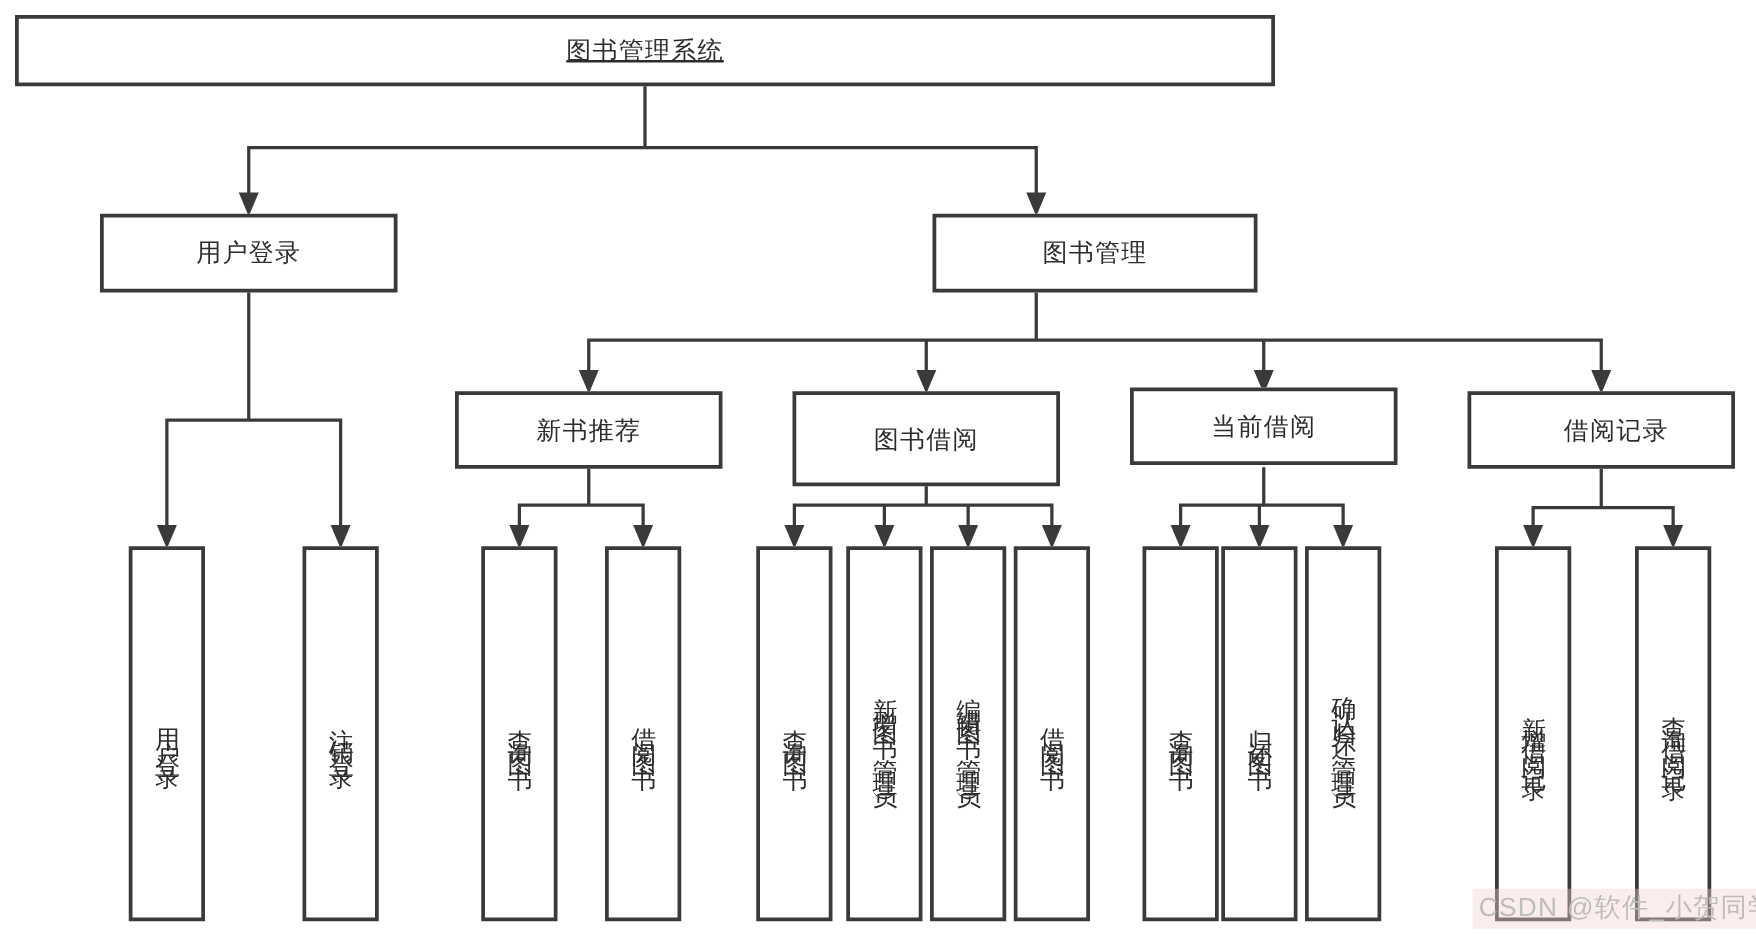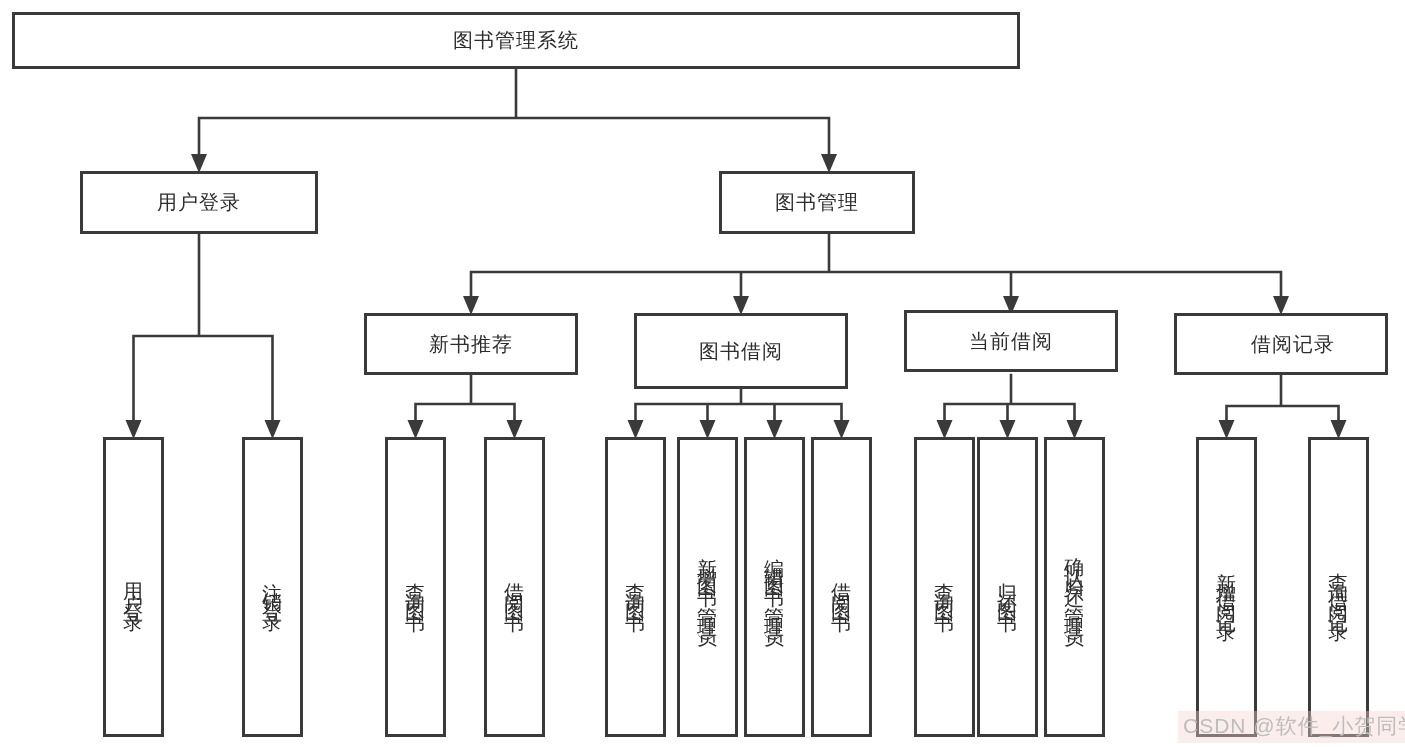--- a/index.html
+++ b/index.html
@@ -72,28 +72,28 @@
       <polygon points="699.5,420 715.5,420 707.5,439" fill="#3a3a3a"></polygon>
       <polygon points="766.5,420 782.5,420 774.5,439" fill="#3a3a3a"></polygon>
       <polygon points="833.5,420 849.5,420 841.5,439" fill="#3a3a3a"></polygon>
       <polygon points="936.5,420 952.5,420 944.5,439" fill="#3a3a3a"></polygon>
       <polygon points="999.5,420 1015.5,420 1007.5,439" fill="#3a3a3a"></polygon>
       <polygon points="1066.5,420 1082.5,420 1074.5,439" fill="#3a3a3a"></polygon>
       <polygon points="1218.5,420 1234.5,420 1226.5,439" fill="#3a3a3a"></polygon>
       <polygon points="1330.5,420 1346.5,420 1338.5,439" fill="#3a3a3a"></polygon>
     </svg>
 
-  <div class="node" style="left:12px;top:12px;width:1008px;height:57px;">
+  <div class="node" style="left:12px;top:12px;width:1008px;height:57px;text-decoration:underline;">
     <span>图书管理系统</span>
   </div>
 
   <div class="node" style="left:80px;top:171px;width:238px;height:63px;">
     <span>用户登录</span>
   </div>
-  <div class="node" style="left:719px;top:171px;width:196px;height:63px;text-align:center;">
+  <div class="node" style="left:746px;top:171px;width:260px;height:63px;text-align:center;">
     <span>图书管理</span>
   </div>
 
   <div class="node" style="left:364px;top:313px;width:214px;height:62px;">
     <span>新书推荐</span>
   </div>
   <div class="node" style="left:634px;top:313px;width:214px;height:76px;">
     <span>图书借阅</span>
   </div>
   <div class="node" style="left:904px;top:310px;width:214px;height:62px;">

